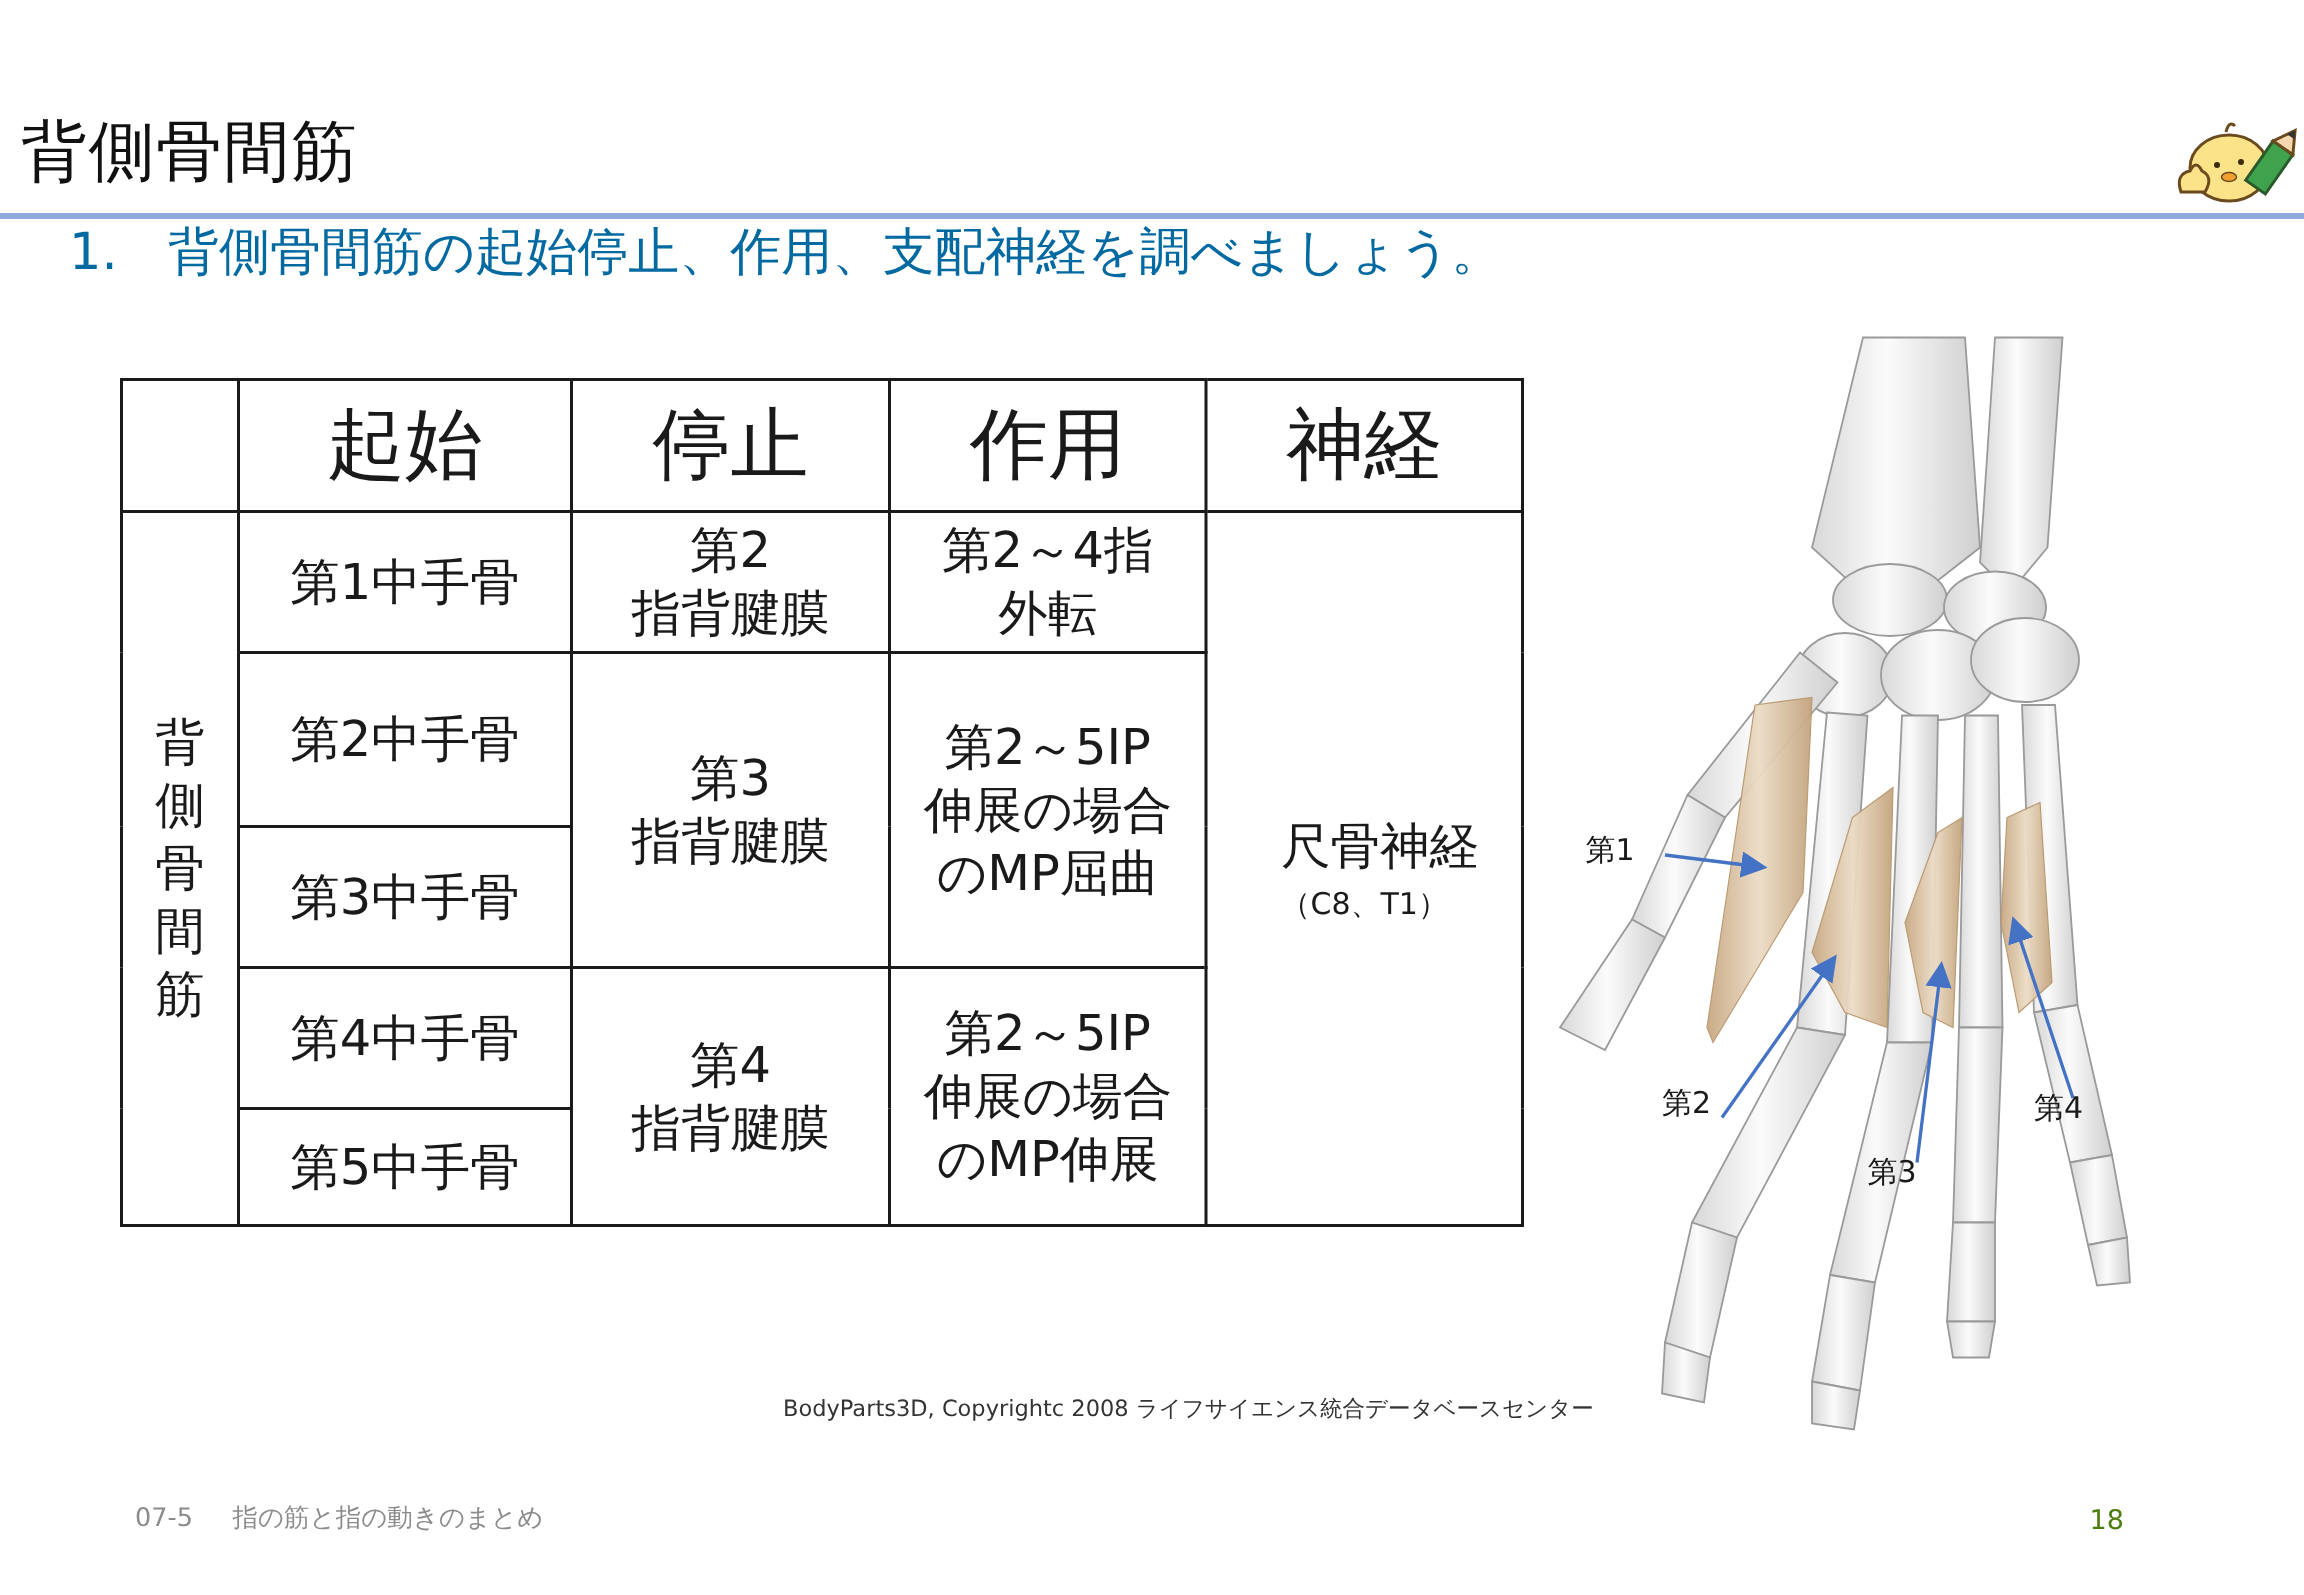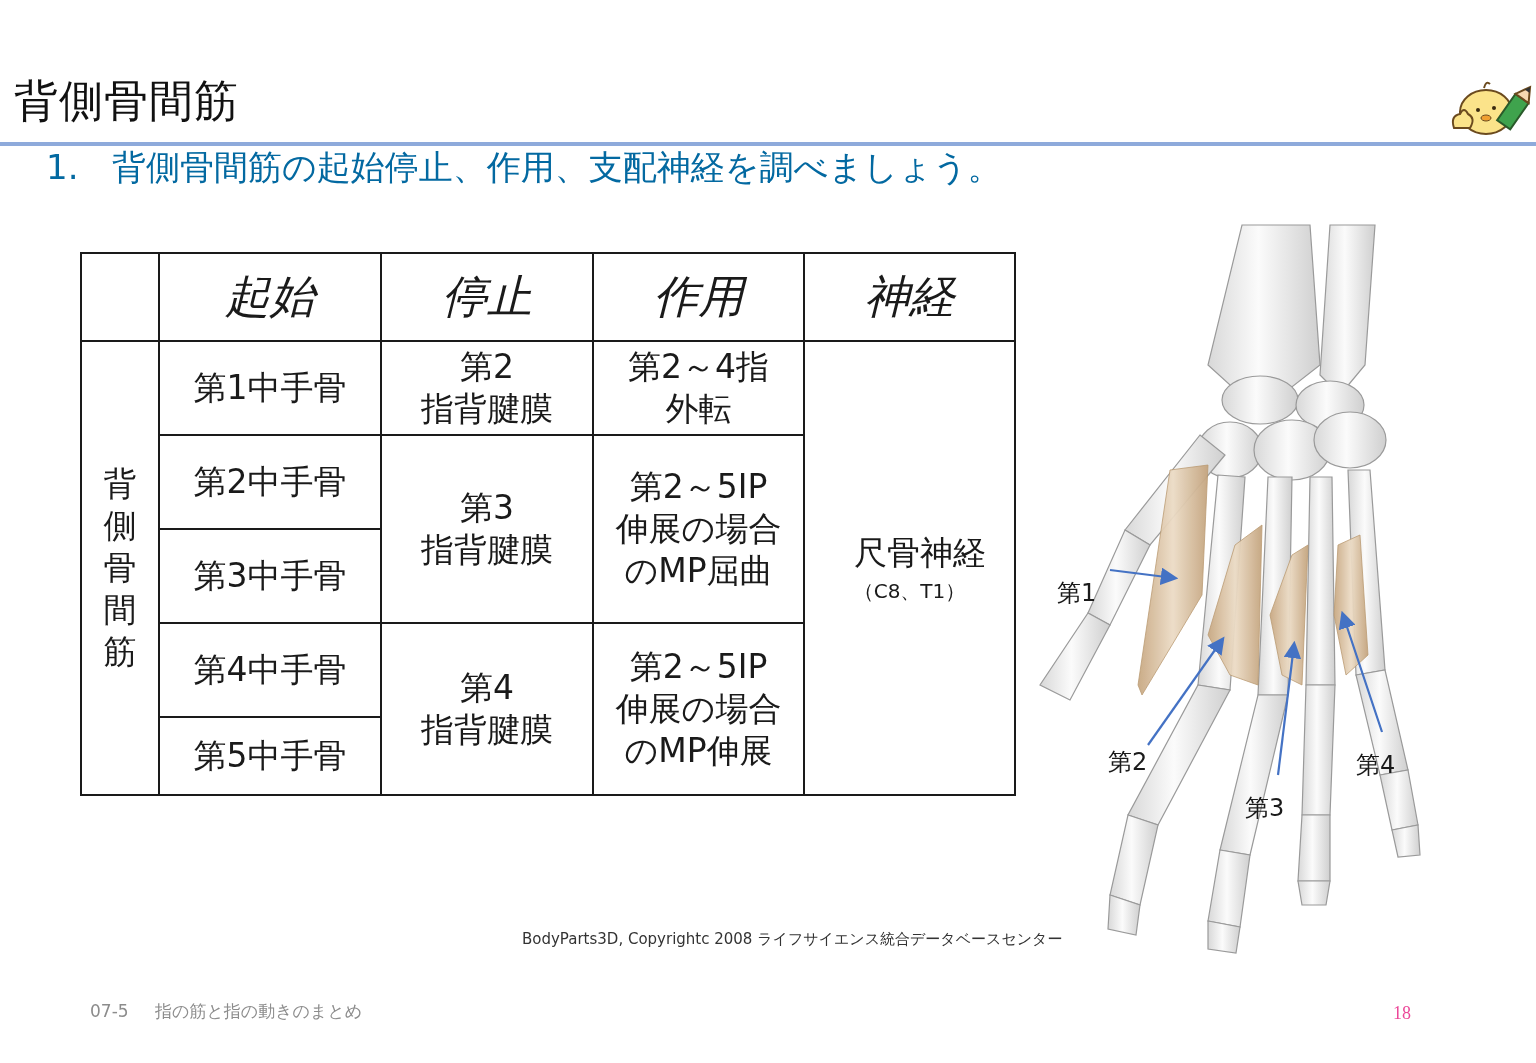--- a/index.html
+++ b/index.html
@@ -24,50 +24,50 @@
 
   table.muscle-table {
     position: absolute; left: 80px; top: 252px;
     border-collapse: collapse; table-layout: fixed;
     width: 936px; height: 544px;
   }
   .muscle-table td, .muscle-table th {
     border: 2px solid #1a1a1a; text-align: center; vertical-align: middle;
     font-weight: normal; color: #1a1a1a;
   }
-  .muscle-table th { font-size: 45px; height: 88px; font-style: italic; }
+  .muscle-table th { font-size: 52px; height: 88px; }
   .muscle-table td { font-size: 33px; line-height: 42px; }
   .col-label { width: 78px; }
   .col-origin { width: 222px; }
   .col-insert { width: 212px; }
   .col-action { width: 211px; }
   .col-nerve { width: 211px; }
   .vlabel { font-size: 30px; line-height: 38px; }
   .vlabel span { display: block; }
   .nerve-main { font-size: 33px; display: block; padding-left: 21px; }
   .nerve-sub { font-size: 20px; display: block; line-height: 26px; margin-top: 4px; }
   .cell-line { display: block; }
 
   .hand-figure { position: absolute; left: 1030px; top: 215px; width: 430px; height: 745px; }
   .hand-label {
-    position: absolute; font-size: 24px; color: #1a1a1a; margin-top: 24px;
+    position: absolute; font-size: 20px; color: #1a1a1a;
   }
 
   .credit {
     position: absolute; left: 522px; top: 930px;
     font-size: 15px; line-height: 19px; color: #333; white-space: nowrap;
   }
   .footer-left {
     position: absolute; left: 90px; top: 1000px;
     font-size: 17px; color: #8c8c8c; white-space: nowrap;
   }
   .footer-left .code { display: inline-block; width: 65px; }
   .page-number {
     position: absolute; left: 1393px; top: 1003px;
-    font-size: 18px; color: #ec4899; font-family: Liberation Serif, serif;
+    font-size: 18px; color: #4d7c0f;
   }
 </style>
 </head>
 <body>
 
 <div class="slide-title">背側骨間筋</div>
 <div class="title-rule"></div>
 
 <svg class="mascot" viewBox="0 0 86 62">
   <ellipse cx="38" cy="36" rx="26" ry="22" fill="#fbe38a" stroke="#6b4a1e" stroke-width="2"></ellipse>
@@ -120,21 +120,21 @@
       <span class="cell-line">第2～4指</span>
       <span class="cell-line">外転</span>
     </td>
     <td rowspan="10">
       <span class="nerve-main">尺骨神経</span>
       <span class="nerve-sub">（C8、T1）</span>
     </td>
   </tr>
   <tr style="height:0"></tr>
   <tr style="height:0">
-    <td rowspan="2" style="height:94px">第2中手骨</td>
+    <td rowspan="2" style="height:116px">第2中手骨</td>
   </tr>
   <tr>
     <td rowspan="3" style="height:157px">
       <span class="cell-line">第3</span>
       <span class="cell-line">指背腱膜</span>
     </td>
     <td rowspan="3">
       <span class="cell-line">第2～5IP</span>
       <span class="cell-line">伸展の場合</span>
       <span class="cell-line">のMP屈曲</span>

